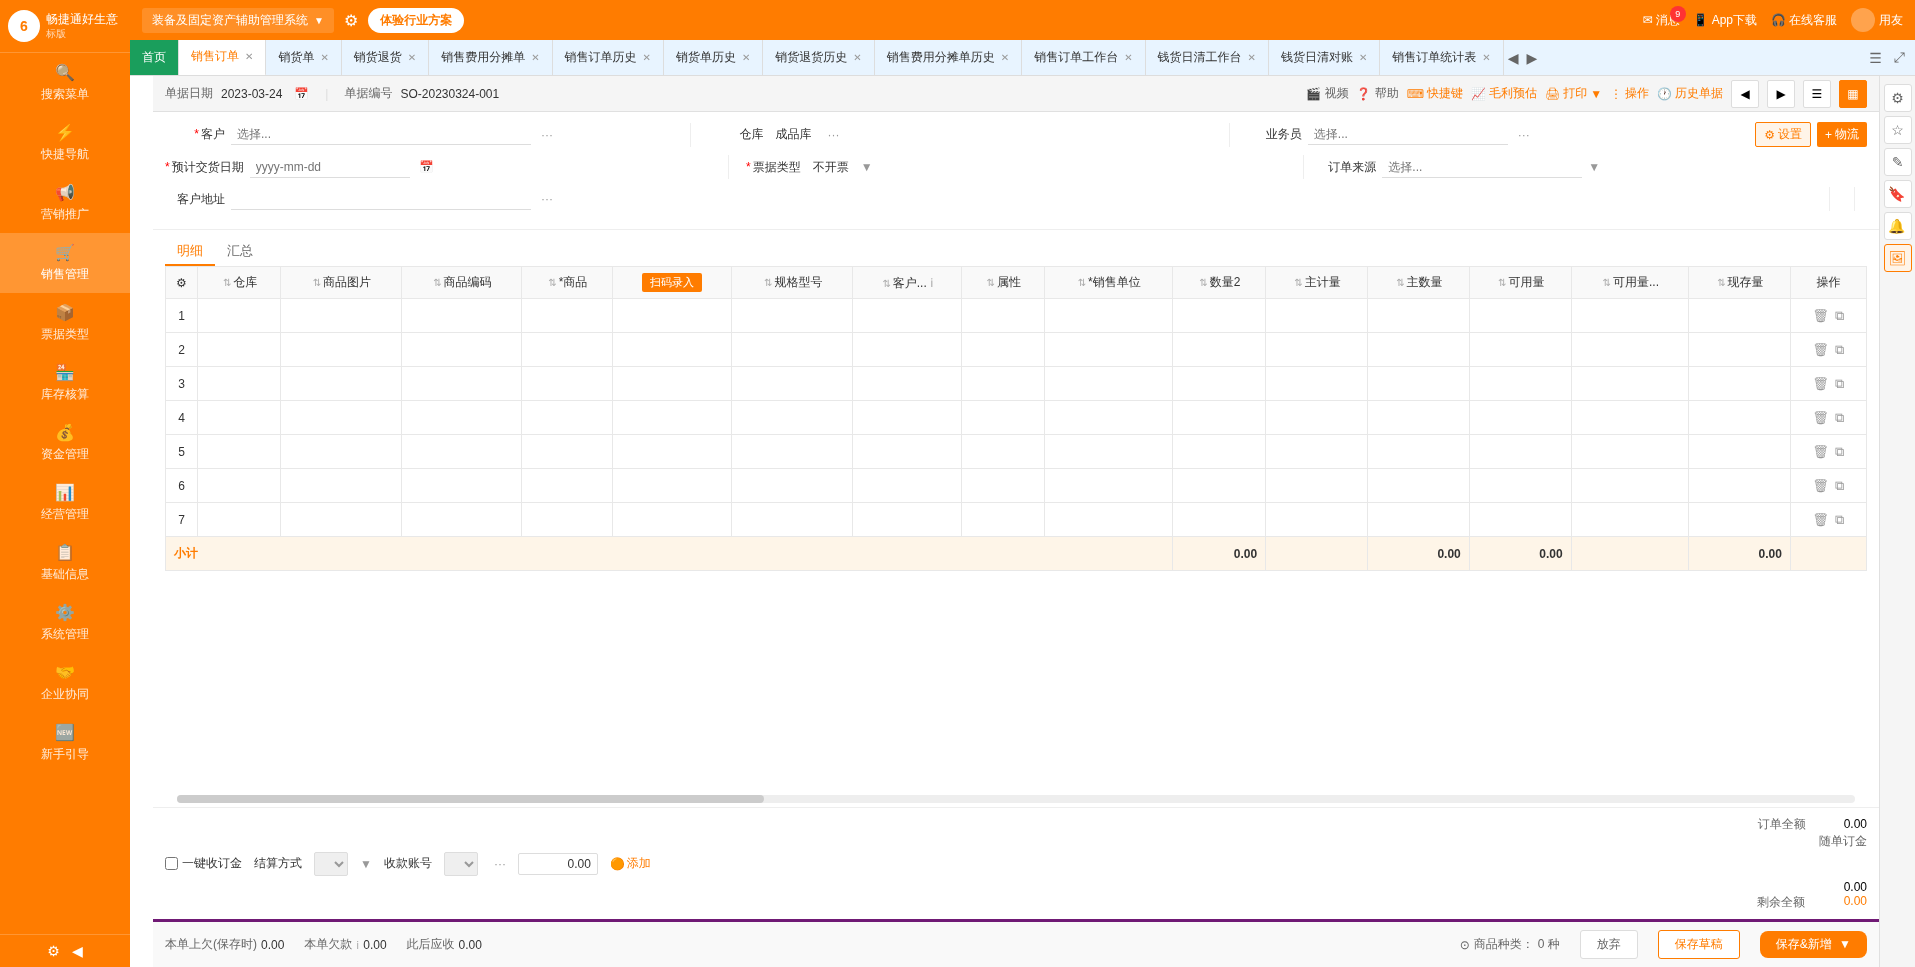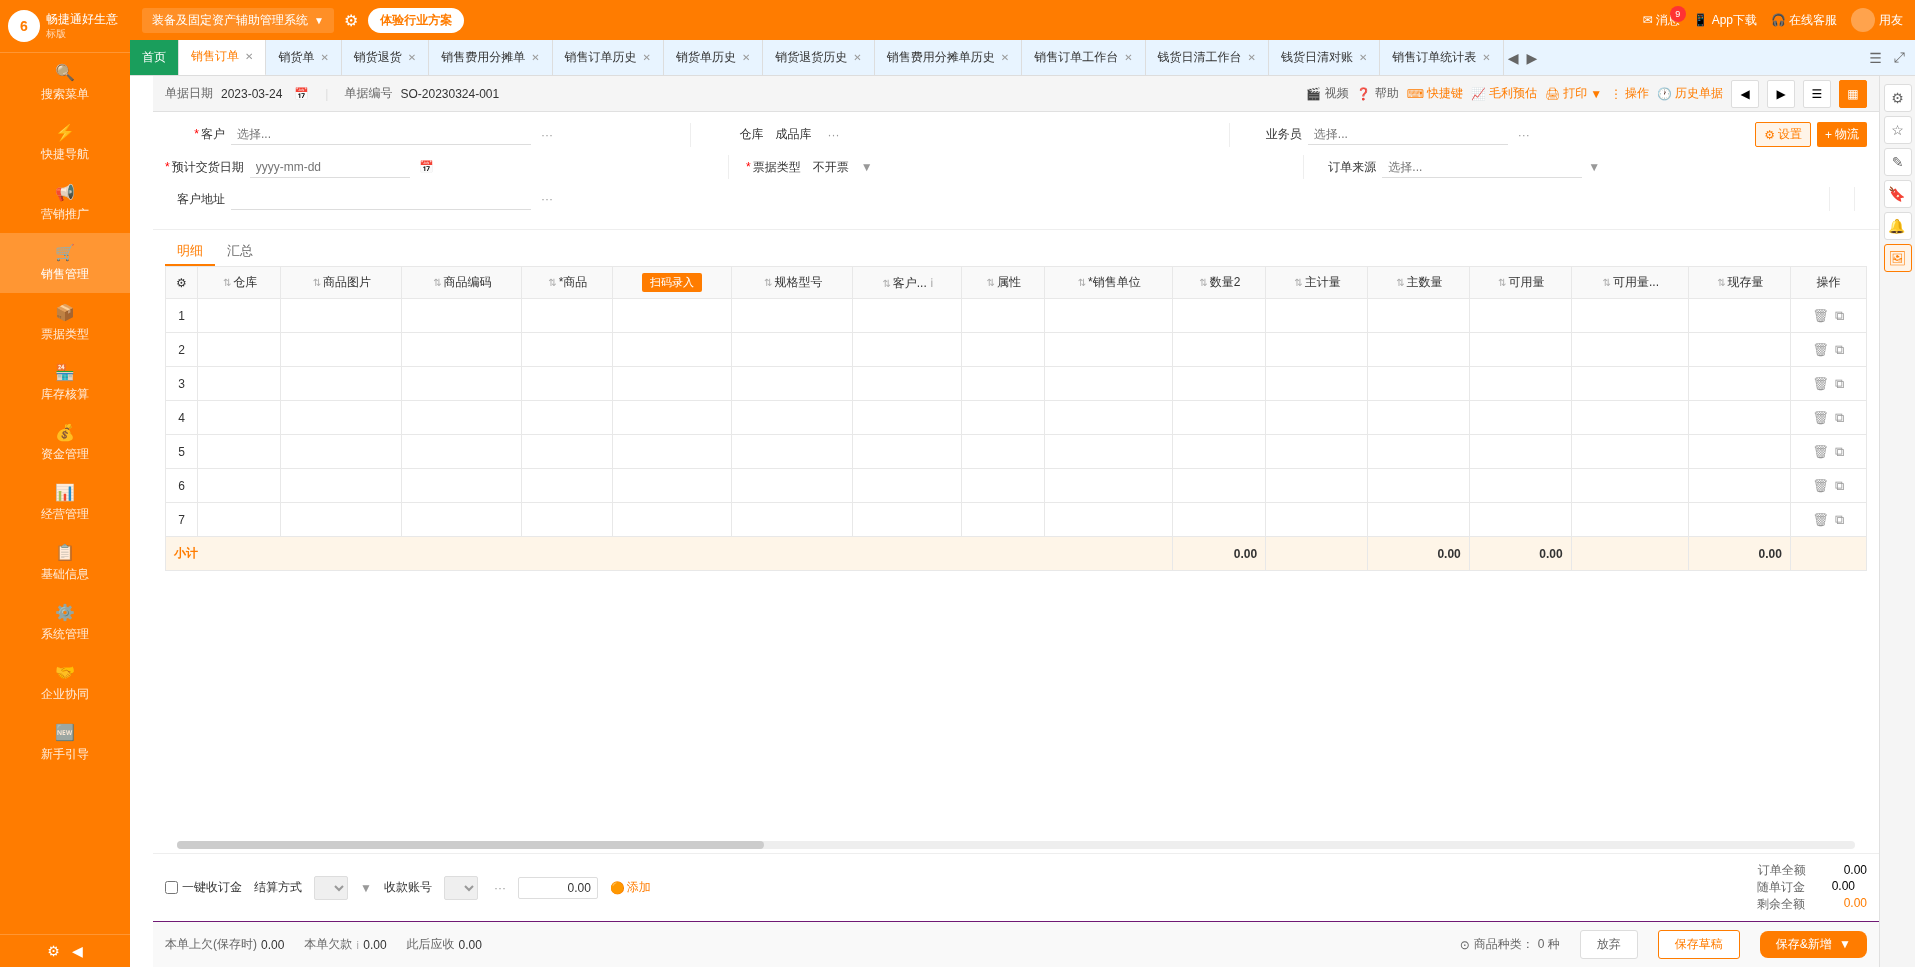--- a/index.html
+++ b/index.html
@@ -89,21 +89,21 @@
     .summary-value { color: #ff7c00; text-align: right; }
 
     
     .bottom-form { padding: 8px 12px; border-top: 1px solid #eee; display: flex; align-items: center; gap: 12px; flex-shrink: 0; }
     .checkbox-label { display: flex; align-items: center; gap: 4px; font-size: 12px; color: #333; cursor: pointer; }
     .bottom-select { border: 1px solid #ddd; padding: 3px 6px; font-size: 12px; border-radius: 2px; color: #999; }
     .bottom-input { border: 1px solid #ddd; padding: 3px 6px; font-size: 12px; border-radius: 2px; width: 80px; text-align: right; color: #333; }
     .add-btn { color: #ff7c00; cursor: pointer; display: flex; align-items: center; gap: 2px; font-size: 12px; }
 
     
-    .footer-summary { padding: 8px 12px; background: #f9f9f9; border-top: 1px solid #701a75; display: flex; align-items: center; gap: 20px; flex-shrink: 0; }
+    .footer-summary { padding: 8px 12px; background: #f9f9f9; border-top: 3px solid #701a75; display: flex; align-items: center; gap: 20px; flex-shrink: 0; }
     .footer-item { display: flex; align-items: center; gap: 4px; font-size: 12px; }
     .footer-label { color: #666; }
     .footer-value { color: #333; }
     .footer-spacer { flex: 1; }
     .footer-sku { display: flex; align-items: center; gap: 4px; color: #666; }
     .save-draft-btn { border: 1px solid #ff7c00; color: #ff7c00; background: white; padding: 5px 16px; border-radius: 3px; cursor: pointer; font-size: 12px; }
     .save-new-btn { background: #ff7c00; color: white; border: none; padding: 5px 16px; border-radius: 8px; cursor: pointer; font-size: 12px; }
     .discard-btn { border: 1px solid #ddd; color: #666; background: white; padding: 5px 16px; border-radius: 3px; cursor: pointer; font-size: 12px; }
 
     
@@ -656,21 +656,21 @@
           <span>添加</span>
         </div>
         <div style="flex:1"></div>
         <div style="font-size:12px;text-align:right;">
           <div style="display:flex;gap:12px;justify-content:flex-end;">
             <div>
               <span style="color:#666;">订单全额</span>
               <span style="margin-left:8px;min-width:50px;display:inline-block;text-align:right;">0.00</span>
             </div>
           </div>
-          <div style="display:flex;gap:0;">
+          <div style="display:flex;gap:30px;justify-content:flex-end;flex-direction:column;">
             <span style="color:#666;">随单订金</span>
             <span style="min-width:50px;text-align:right;display:inline-block;">0.00</span>
           </div>
           <div style="display:flex;gap:12px;justify-content:flex-end;">
             <span style="color:#666;">剩余全额</span>
             <span style="min-width:50px;text-align:right;display:inline-block;color:#ff7c00;">0.00</span>
           </div>
         </div>
       </div>
 

